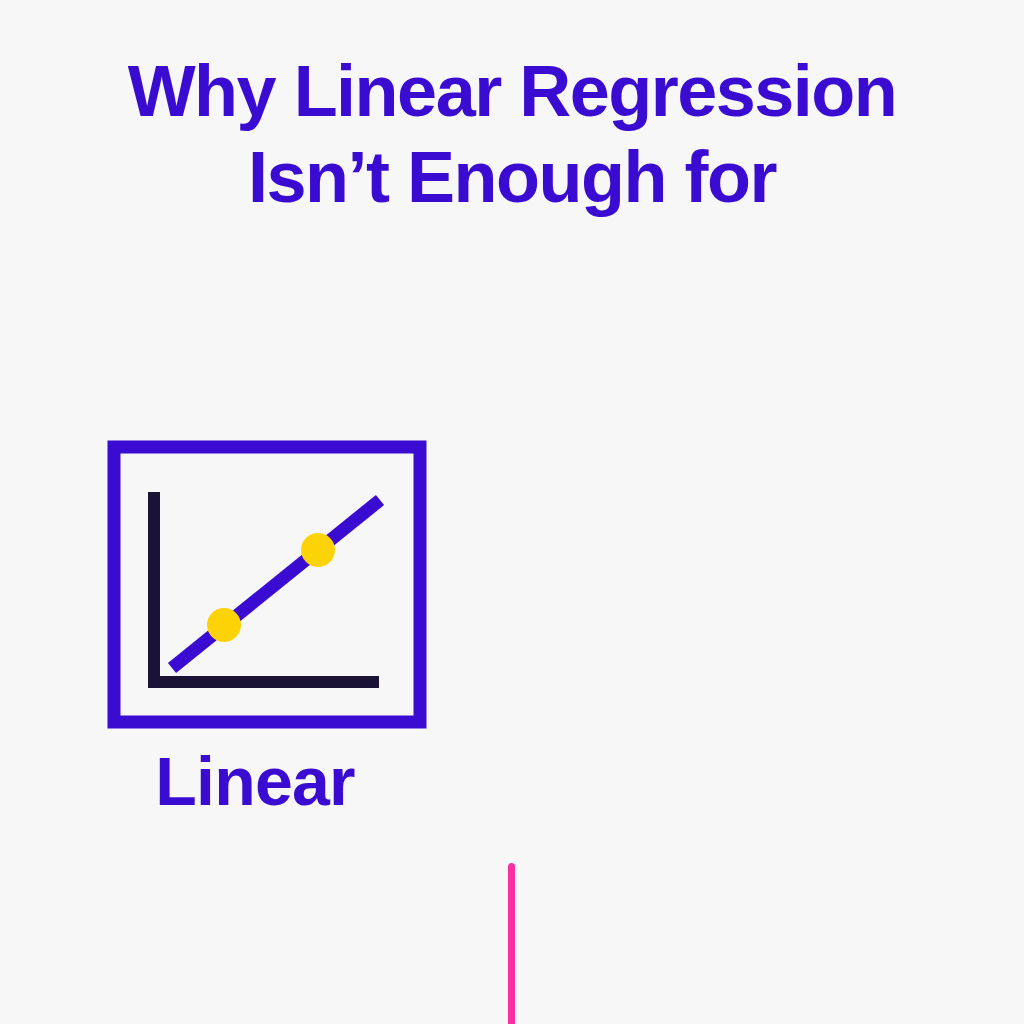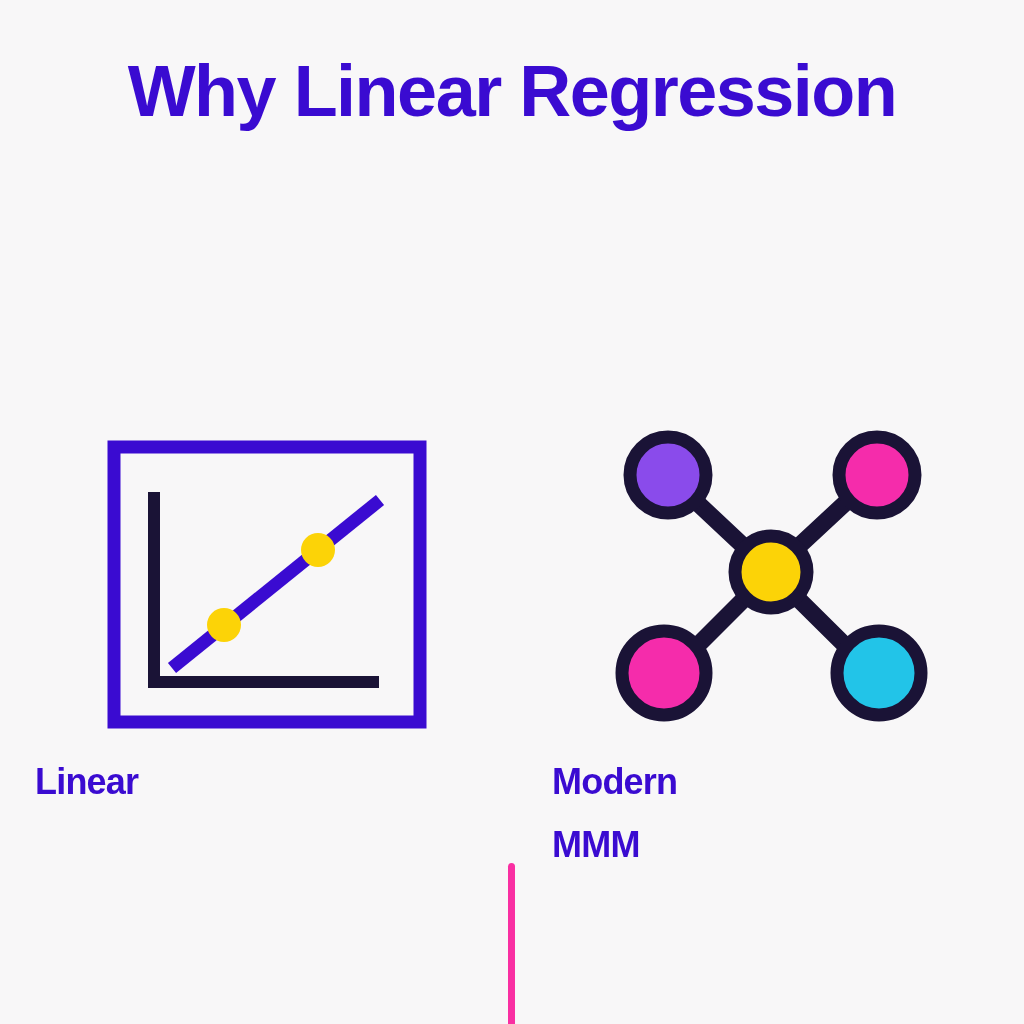--- a/index.html
+++ b/index.html
@@ -62,25 +62,25 @@
   .panel-art {
     position: relative;
     width: 440px;
     height: 310px;
   }
 
   .panel-caption {
     position: absolute;
     top: 330px;
     width: 440px;
-    text-align: left;
+    text-align: center;
     color: #3A0BD1;
     font-family: "Liberation Sans", sans-serif;
     font-weight: bold;
-    font-size: 36px;
+    font-size: 68px;
     line-height: 63px;
     letter-spacing: -0.8px;
   }
   .caption-line { display: block; }
 
   
   #divider {
     position: absolute;
     left: 508px;
     top: 443px;
@@ -92,20 +92,21 @@
 
   svg { display: block; }
 </style>
 </head>
 <body>
 
 <div id="page">
 
   <div id="title-block">
     <span class="title-line">Why Linear Regression</span>
+    <span class="title-line">Isn’t Enough for</span>
   </div>
 
   <div id="compare">
 
     <div class="panel" id="panel-left">
 
       <div class="panel-art">
         <svg width="440" height="310" viewBox="0 0 440 310">
 
           <rect x="79" y="27" width="306" height="275" fill="none" stroke="#3A0BD1" stroke-width="13"></rect>
@@ -117,45 +118,17 @@
           <circle cx="189" cy="205" r="17" fill="#FCD307"></circle>
           <circle cx="283" cy="130" r="17" fill="#FCD307"></circle>
         </svg>
       </div>
 
       <div class="panel-caption">
         <span class="caption-line">Linear</span>
       </div>
     </div>
 
-    <div class="panel" id="panel-right">
-
-      <div class="panel-art">
-        <svg width="440" height="310" viewBox="0 0 440 310">
-          <g>
-            <line x1="121" y1="60" x2="219" y2="152" stroke="#1A1336" stroke-width="17" stroke-linecap="round"></line>
-            <line x1="318" y1="60" x2="219" y2="152" stroke="#1A1336" stroke-width="17" stroke-linecap="round"></line>
-            <line x1="121" y1="250" x2="219" y2="152" stroke="#1A1336" stroke-width="17" stroke-linecap="round"></line>
-            <line x1="318" y1="250" x2="219" y2="152" stroke="#1A1336" stroke-width="17" stroke-linecap="round"></line>
-          </g>
-
-          <circle cx="116" cy="55" r="38" fill="#8A4BEB" stroke="#1A1336" stroke-width="13"></circle>
-
-          <circle cx="325" cy="55" r="38" fill="#F52CAB" stroke="#1A1336" stroke-width="13"></circle>
-
-          <circle cx="112" cy="253" r="42" fill="#F52CAB" stroke="#1A1336" stroke-width="13"></circle>
-
-          <circle cx="327" cy="253" r="42" fill="#22C4E8" stroke="#1A1336" stroke-width="13"></circle>
-
-          <circle cx="219" cy="152" r="36" fill="#FCD307" stroke="#1A1336" stroke-width="13"></circle>
-        </svg>
-      </div>
-
-      <div class="panel-caption">
-        <span class="caption-line">Modern</span>
-        <span class="caption-line">MMM</span>
-      </div>
-    </div>
 
     <div id="divider"></div>
 
   </div>
 </div>
 
 </body></html>

